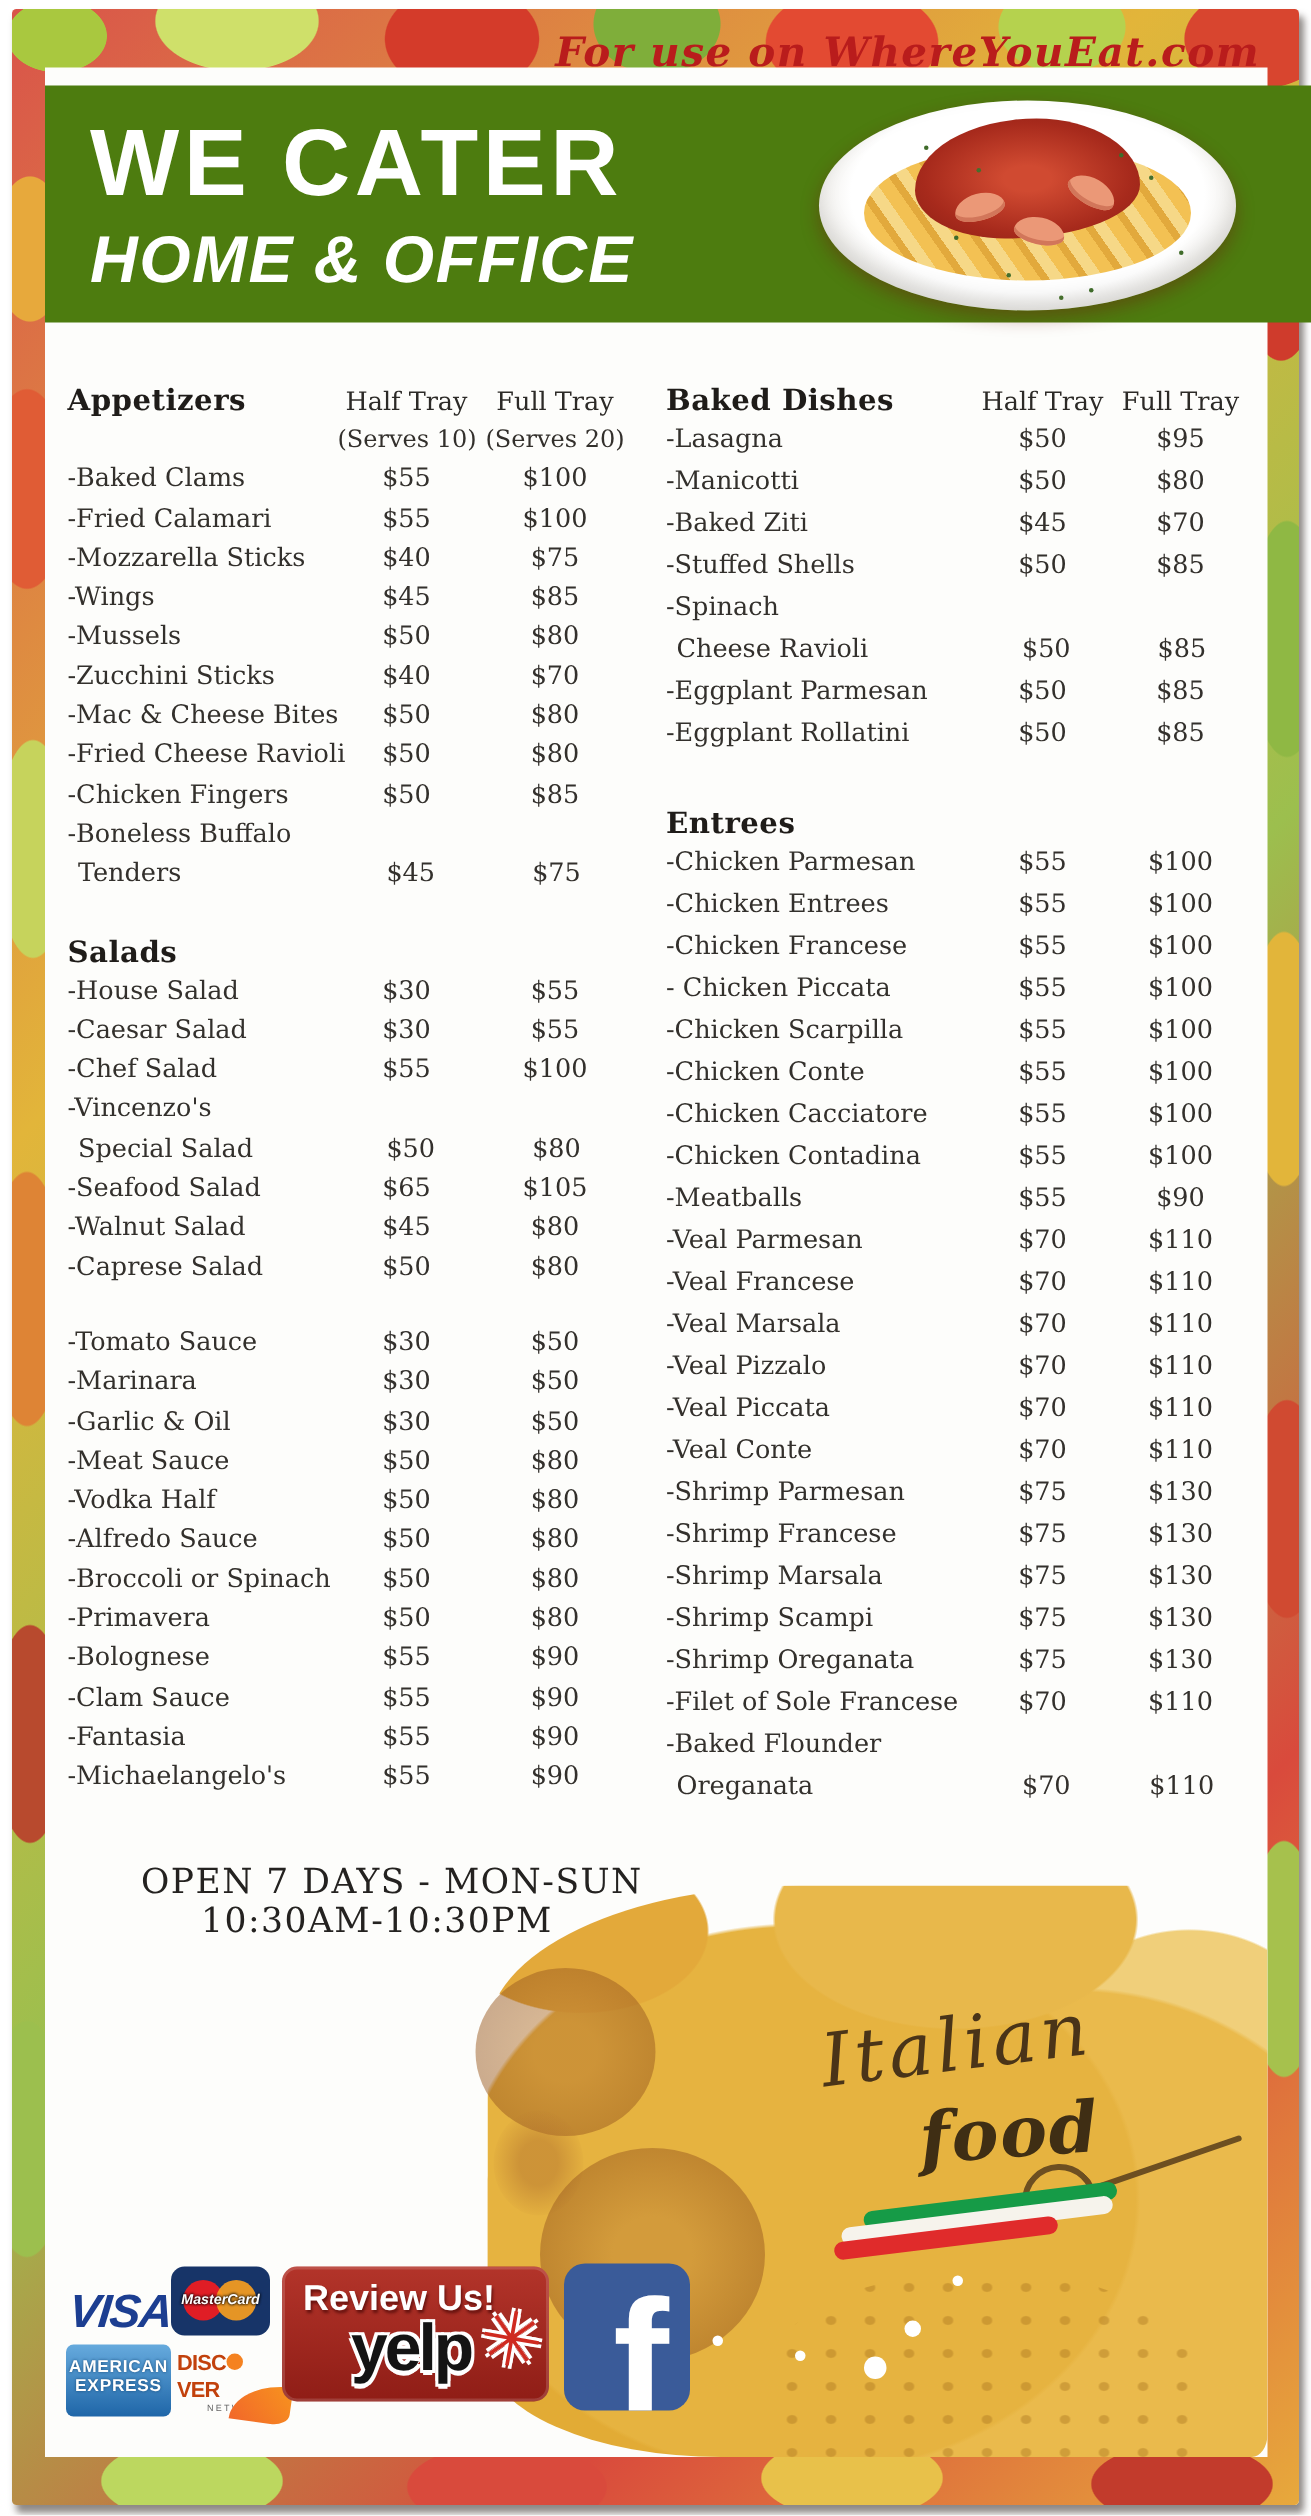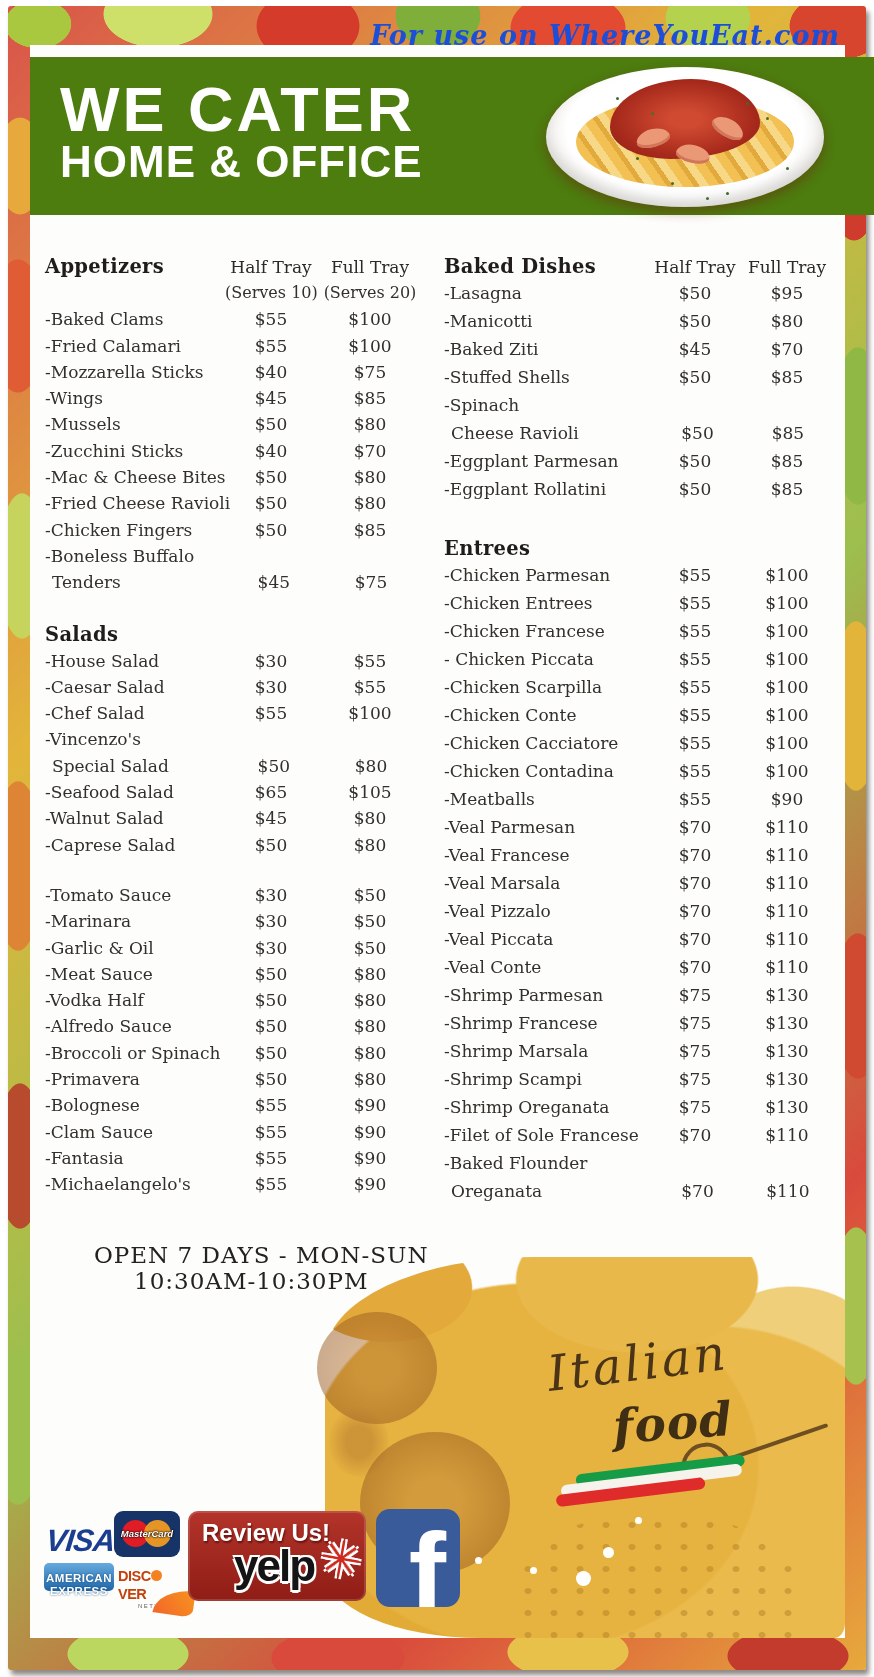--- a/index.html
+++ b/index.html
@@ -29,27 +29,27 @@
       radial-gradient(100px 45px at 120px 1648px,#bcd75f 0 60%,rgba(0,0,0,0) 61%),
       radial-gradient(110px 48px at 330px 1652px,#d94a3c 0 60%,rgba(0,0,0,0) 61%),
       radial-gradient(100px 45px at 560px 1646px,#e8c14a 0 60%,rgba(0,0,0,0) 61%),
       radial-gradient(100px 45px at 780px 1650px,#c23b2c 0 60%,rgba(0,0,0,0) 61%),
       linear-gradient(135deg,#d9534a 0%,#e2b53a 30%,#9cbf4e 55%,#d94a3c 80%,#e7a93c 100%);
     box-shadow:3px 5px 5px rgba(50,40,35,.55);}
   
   .page{position:absolute;left:30px;top:45px;width:815px;height:1593px;background:#fdfdfb;}
   
   .watermark{position:absolute;top:20px;right:34px;z-index:9;font-style:italic;font-weight:bold;
-    font-size:27px;color:#1d4ed8;letter-spacing:1px;}
+    font-size:27px;color:#b91c1c;letter-spacing:1px;}
   
   .banner{position:absolute;left:0;top:12px;width:872px;height:158px;background:#4d7c0f;}
   .banner-line1{position:absolute;left:30px;top:16px;color:#fff;font-family:"Liberation Sans",sans-serif;
     font-weight:bold;font-size:63px;letter-spacing:3px;}
-  .banner-line2{position:absolute;left:30px;top:80px;color:#fff;font-family:"Liberation Sans",sans-serif;
-    font-weight:bold;font-size:44px;letter-spacing:1px;}
+  .banner-line2{position:absolute;left:30px;top:92px;color:#fff;font-family:"Liberation Sans",sans-serif;
+    font-weight:bold;font-size:44px;letter-spacing:1px;font-style:italic;}
   
   .plate{position:absolute;right:78px;top:10px;width:278px;height:140px;border-radius:50%;
     background:radial-gradient(ellipse at 50% 45%,#ffffff 60%,#e9e7e2 76%,#f7f6f3 100%);
     box-shadow:0 5px 12px rgba(110,25,12,.4),inset 0 -8px 14px rgba(0,0,0,.1);}
   .pasta{position:absolute;left:30px;right:30px;top:30px;bottom:20px;border-radius:50%;
     background:repeating-linear-gradient(55deg,#f3c153 0 9px,#e2a93c 9px 14px,#f6d887 14px 22px);}
   .sauce{position:absolute;left:64px;top:12px;width:150px;height:80px;
     background:radial-gradient(#d04a31 15%,#a72a1c 65%,#8c1f14 100%);
     border-radius:54% 46% 60% 40%/60% 55% 45% 40%;}
   .shrimp{position:absolute;width:34px;height:18px;background:#eb9877;border-radius:50% 50% 50% 50%/60% 60% 40% 40%;
@@ -113,21 +113,21 @@
     transform:rotate(-12deg);}
   
   .badge{position:absolute;font-family:"Liberation Sans",sans-serif;}
   .visa{left:16px;top:1478px;font-size:31px;font-weight:bold;font-style:italic;color:#1c3e91;
     letter-spacing:-1px;transform:skewX(-6deg);}
   .mc{left:84px;top:1466px;width:66px;height:46px;background:#173468;border-radius:9px;}
   .mc-c{position:absolute;width:27px;height:27px;border-radius:50%;top:9px;}
   .mc-c1{left:8px;background:#e01d25;} .mc-c2{left:30px;background:#f59d20;opacity:.93;}
   .mc-text{position:absolute;left:0;top:17px;width:100%;text-align:center;color:#fff;font-style:italic;
     font-weight:bold;font-size:9.5px;text-shadow:0 0 2px #000,0 0 2px #000;}
-  .amex{left:14px;top:1518px;width:70px;height:28px;border-radius:5px;
+  .amex{left:14px;top:1518px;width:70px;height:48px;border-radius:5px;
     background:linear-gradient(180deg,#66aadd,#1f66a8);color:#fff;font-weight:bold;font-size:11.5px;
     text-align:center;padding-top:9px;box-sizing:border-box;letter-spacing:.5px;line-height:1.15;
     text-shadow:0 0 2px #174a78;}
   .discover{left:88px;top:1522px;width:72px;height:42px;}
   .disc-word{font-weight:bold;font-size:14.5px;color:#c2410c;letter-spacing:-.5px;}
   .disc-dot{display:inline-block;width:11px;height:11px;background:#f58220;border-radius:50%;margin:0 .5px;}
   .disc-net{font-size:6px;color:#666;letter-spacing:1.5px;margin-left:20px;}
   .disc-swoosh{position:absolute;right:-4px;bottom:-6px;width:40px;height:26px;
     background:linear-gradient(45deg,#f2672a,#f7941e);border-radius:100% 0 30% 0;transform:rotate(8deg);}
   .yelp{left:158px;top:1466px;width:178px;height:90px;border-radius:10px;

